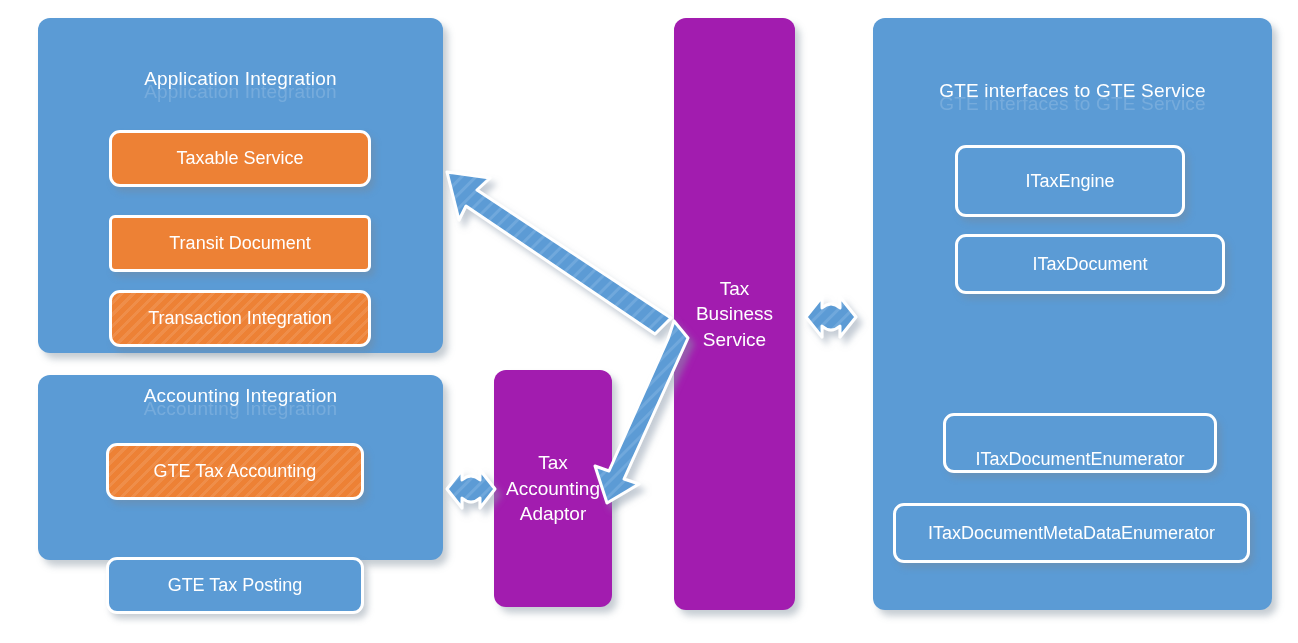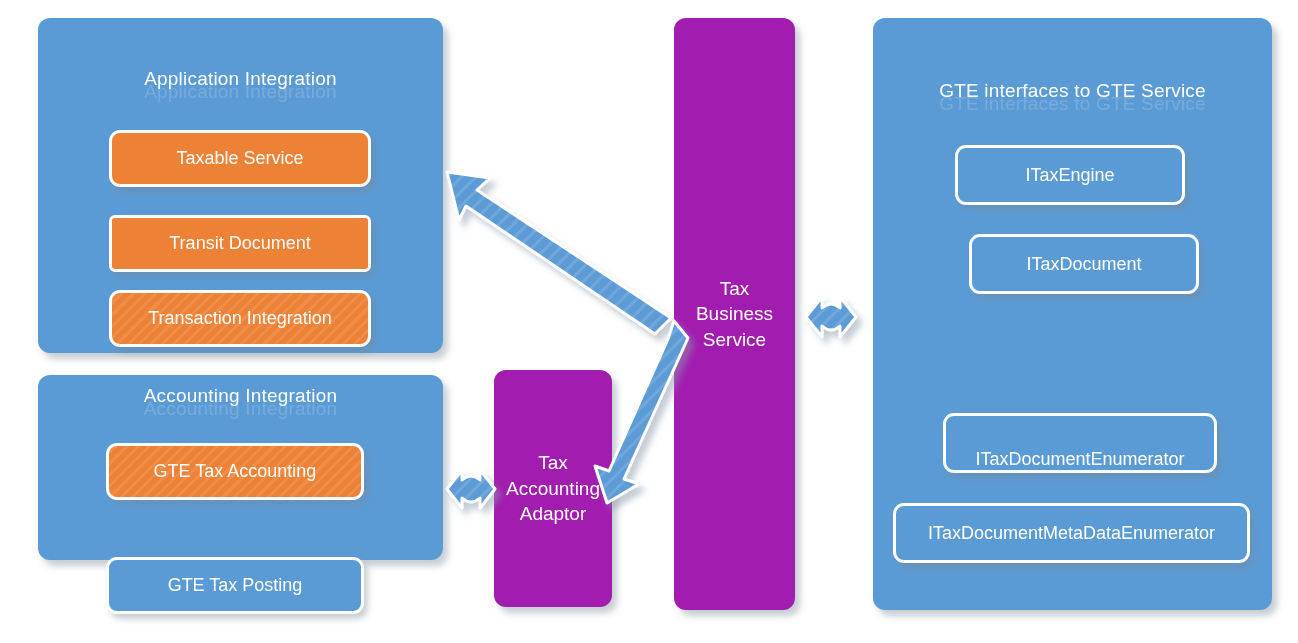--- a/index.html
+++ b/index.html
@@ -146,25 +146,25 @@
 Business
 Service</span>
 </div>
 
 <div class="panel" style="left:873px; top:18px; width:399px; height:592px;">
   <div class="panel-title" style="top:62px;">
     <span>GTE interfaces to GTE Service</span>
     <span class="ghost">GTE interfaces to GTE Service</span>
   </div>
 
-  <div class="box blue" style="left:82px; top:127px; width:230px; height:60px;">
+  <div class="box blue" style="left:82px; top:127px; width:230px; height:72px;">
     <span>ITaxEngine</span>
   </div>
 
-  <div class="box blue" style="left:96px; top:216px; width:230px; height:60px;">
+  <div class="box blue" style="left:82px; top:216px; width:270px; height:60px;">
     <span>ITaxDocument</span>
   </div>
 
 
   <div class="box blue" style="left:70px; top:395px; width:274px; height:60px;align-items:flex-end;">
     <span>ITaxDocumentEnumerator</span>
   </div>
 
   <div class="box blue" style="left:20px; top:485px; width:357px; height:60px;align-items:center;">
     <span>ITaxDocumentMetaDataEnumerator</span>

